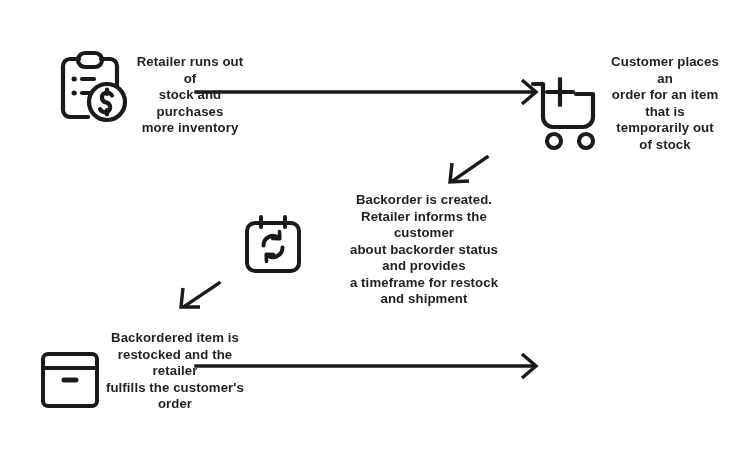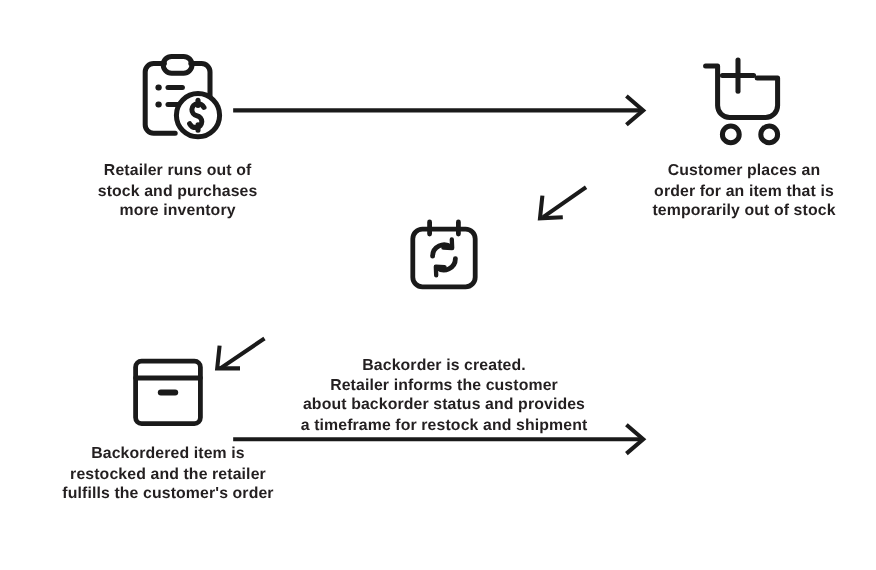--- a/index.html
+++ b/index.html
@@ -13,21 +13,21 @@
   #canvas {
     position: relative;
     width: 730px;
     height: 475px;
     background: #ffffff;
     overflow: hidden;
   }
   .node {
     position: absolute;
     display: flex;
-    flex-direction: column;
+    flex-direction: row;
     align-items: center;
   }
   .icon-wrap {
     display: block;
     line-height: 0;
   }
   .caption {
     margin-top: 10px;
     text-align: center;
     color: #231f20;
@@ -40,23 +40,23 @@
   .arrow-layer {
     position: absolute;
     left: 0;
     top: 0;
     width: 730px;
     height: 475px;
     pointer-events: none;
   }
   
   #node-retailer-out-of-stock { left: 48px;  top: 44px;  width: 200px; }
-  #node-customer-order        { left: 520px; top: 44px;  width: 200px; }
+  #node-customer-order        { left: 520px; top: 44px;  width: 200px; align-items: flex-end; }
   #node-backorder-created     { left: 240px; top: 182px; width: 260px; gap: 42px; }
-  #node-item-restocked        { left: 35px;  top: 294px; width: 210px; }
+  #node-item-restocked        { left: 35px;  top: 320px; width: 210px; align-items: flex-end; }
   #node-retailer-updates      { left: 520px; top: 298px; width: 200px; }
 </style>
 </head>
 <body>
 
 <div id="canvas">
 
   <svg class="arrow-layer" viewBox="0 0 730 475" width="730" height="475" xmlns="http://www.w3.org/2000/svg">
     <g fill="none" stroke="#1a1a1a" stroke-width="3.4" stroke-linecap="square" stroke-linejoin="miter">
 

